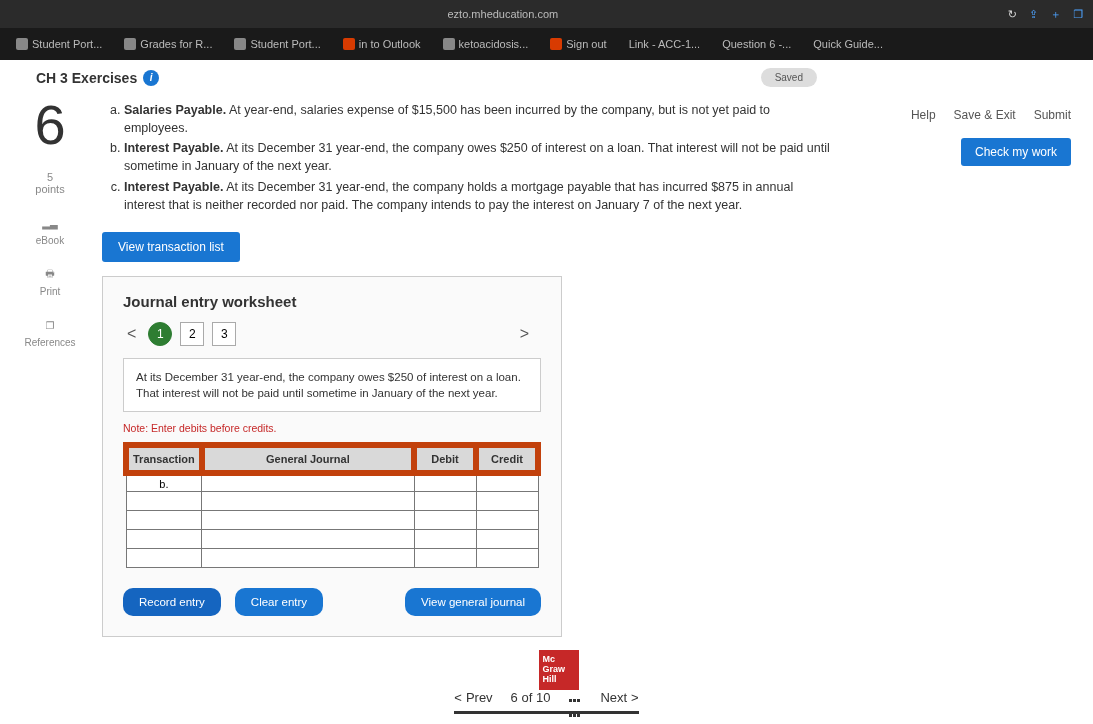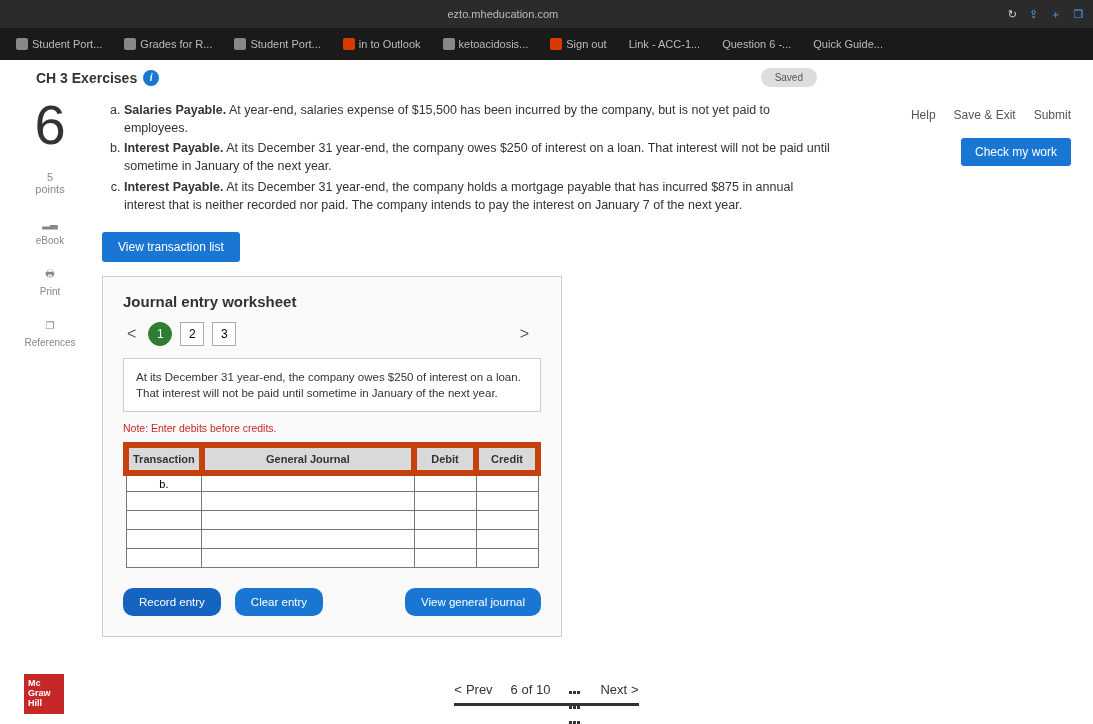--- a/index.html
+++ b/index.html
@@ -41,21 +41,21 @@
   table.journal { width:100%; border-collapse:collapse; font-size:11px; }
   table.journal th { background:#d9d9d9; border:6px solid #c2410c; padding:5px 4px; color:#333; font-weight:bold; }
   table.journal td { border:1px solid #777; height:19px; background:#fff; text-align:center; }
   .col-trans { width:70px; }
   .col-debit, .col-credit { width:62px; }
   .ws-buttons { display:flex; gap:14px; margin-top:20px; }
   .ws-btn { padding:8px 16px; font-size:11.5px; border:none; border-radius:10px; cursor:pointer; color:#fff; }
   .btn-record { background:#1565c0; }
   .btn-clear { background:#1976d2; }
   .btn-view { background:#1976d2; margin-left:auto; }
-  .footer { position:absolute; bottom:10px; left:0; right:0; display:flex; align-items:center; }
+  .footer { position:absolute; bottom:10px; left:0; right:0; display:flex; align-items:center;flex-direction:column; }
   .logo { width:40px; height:40px; background:#c62828; color:#fff; font-size:9px; line-height:1.1; display:flex; flex-direction:column; justify-content:center; align-items:flex-start; padding:3px 4px; margin-left:24px; font-weight:bold; }
   .nav { margin:0 auto; display:flex; align-items:center; gap:18px; font-size:13px; color:#333; border-bottom:3px solid #333; padding-bottom:6px; }
   .nav button { background:none; border:none; font-size:13px; color:#333; cursor:pointer; display:flex; align-items:center; gap:4px; }
   .grid-ico { display:inline-block; width:14px; height:14px; }
   .grid-ico span { display:inline-block; width:3px; height:3px; background:#333; margin:0.5px; }
 </style>
 </head>
 <body>
 
 <div class="browser-bar">

